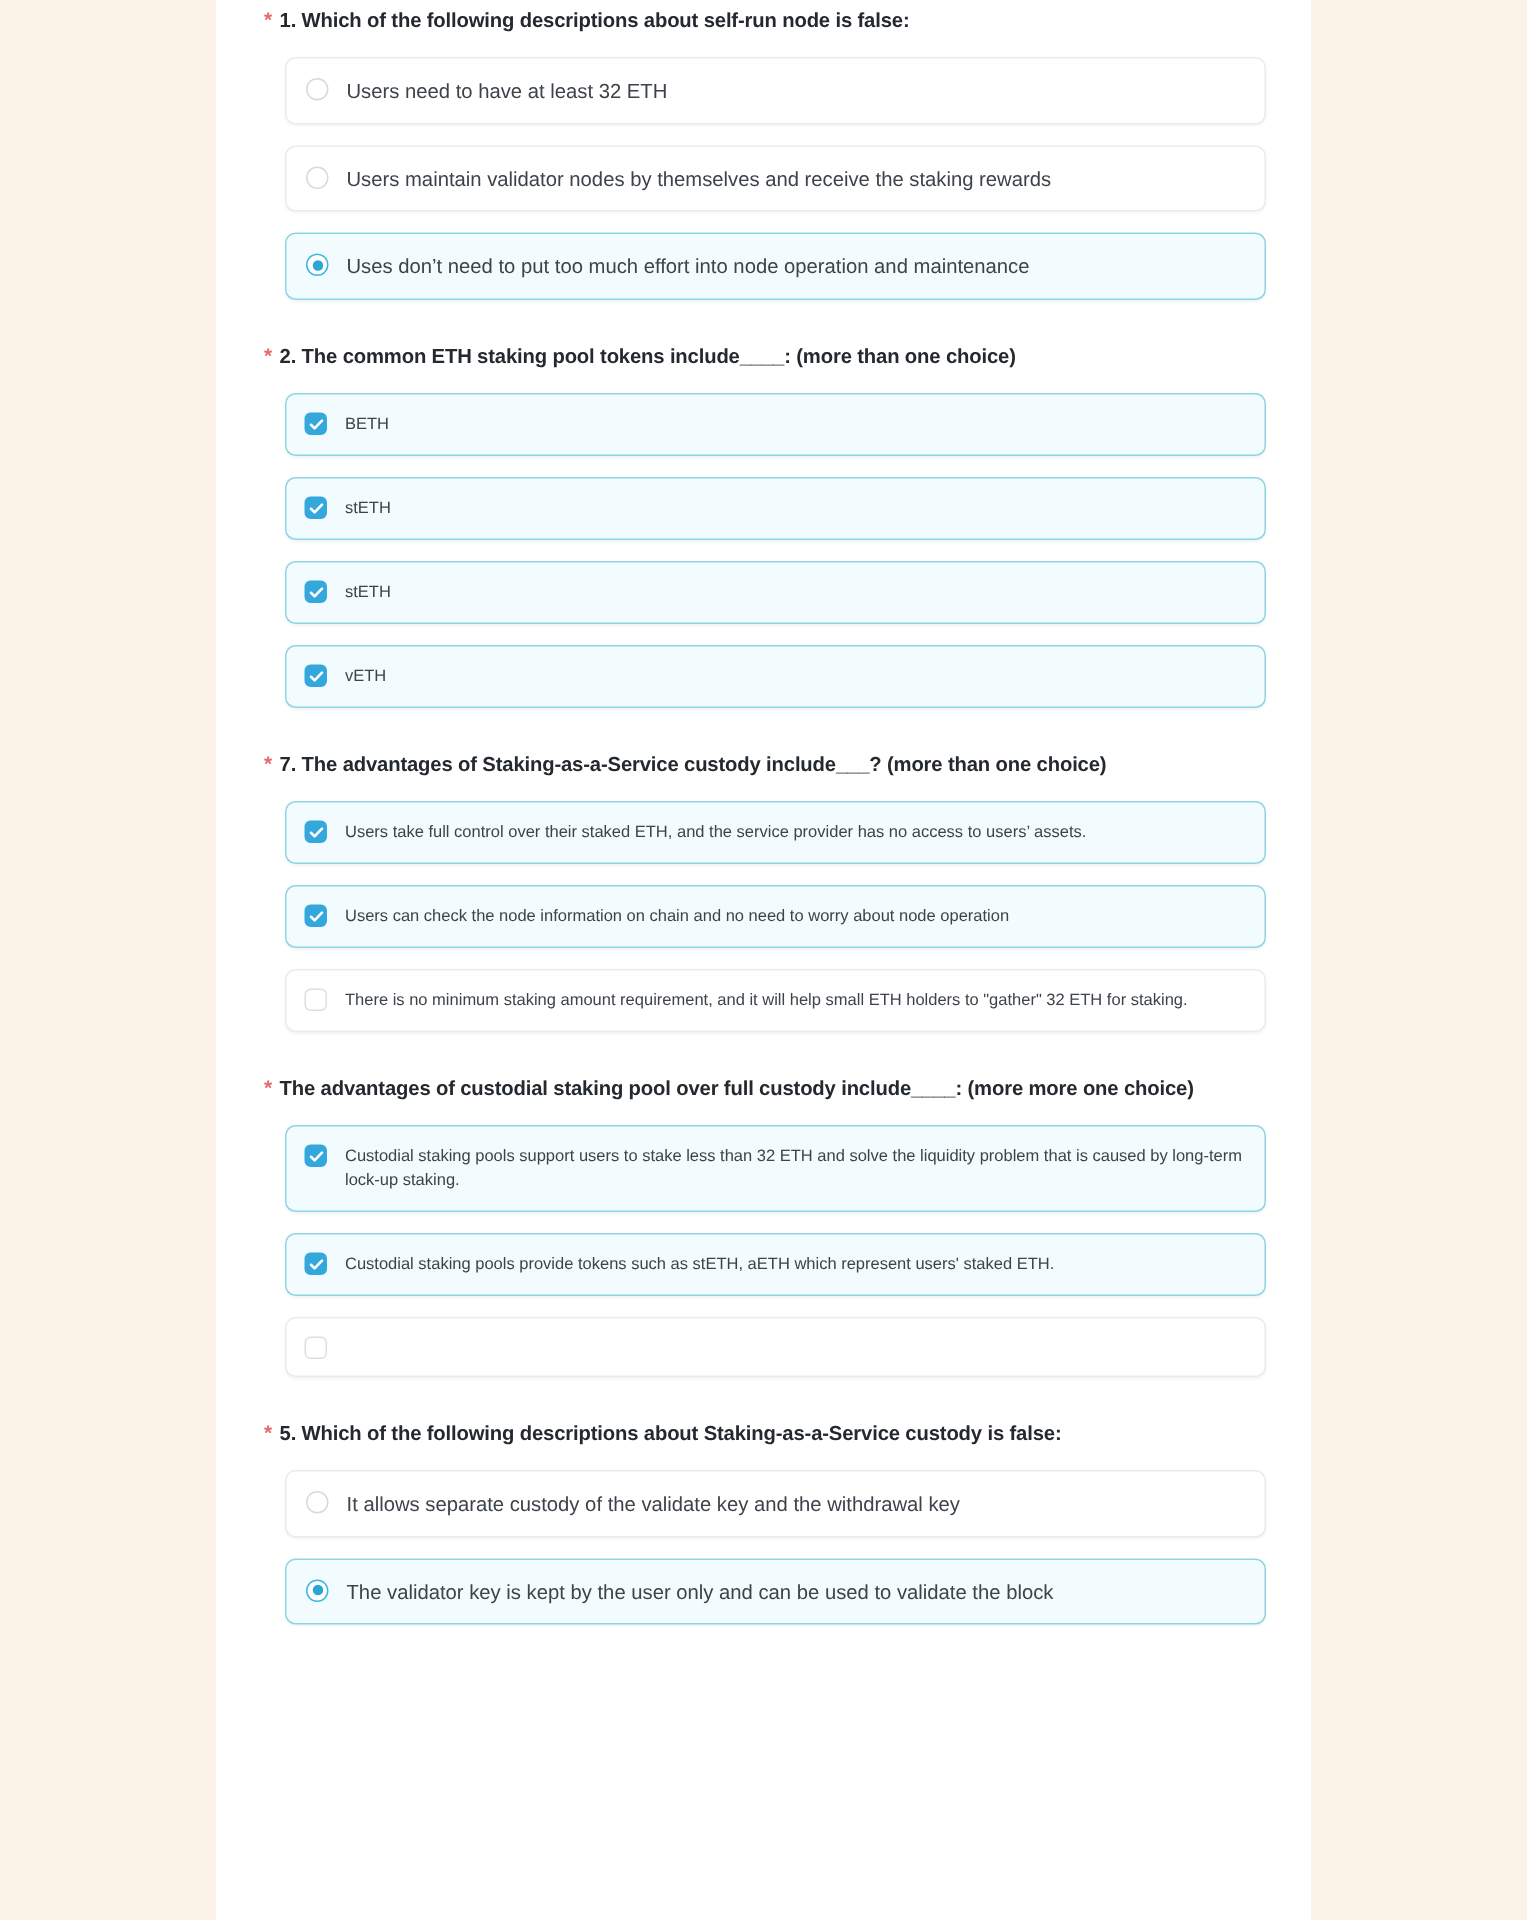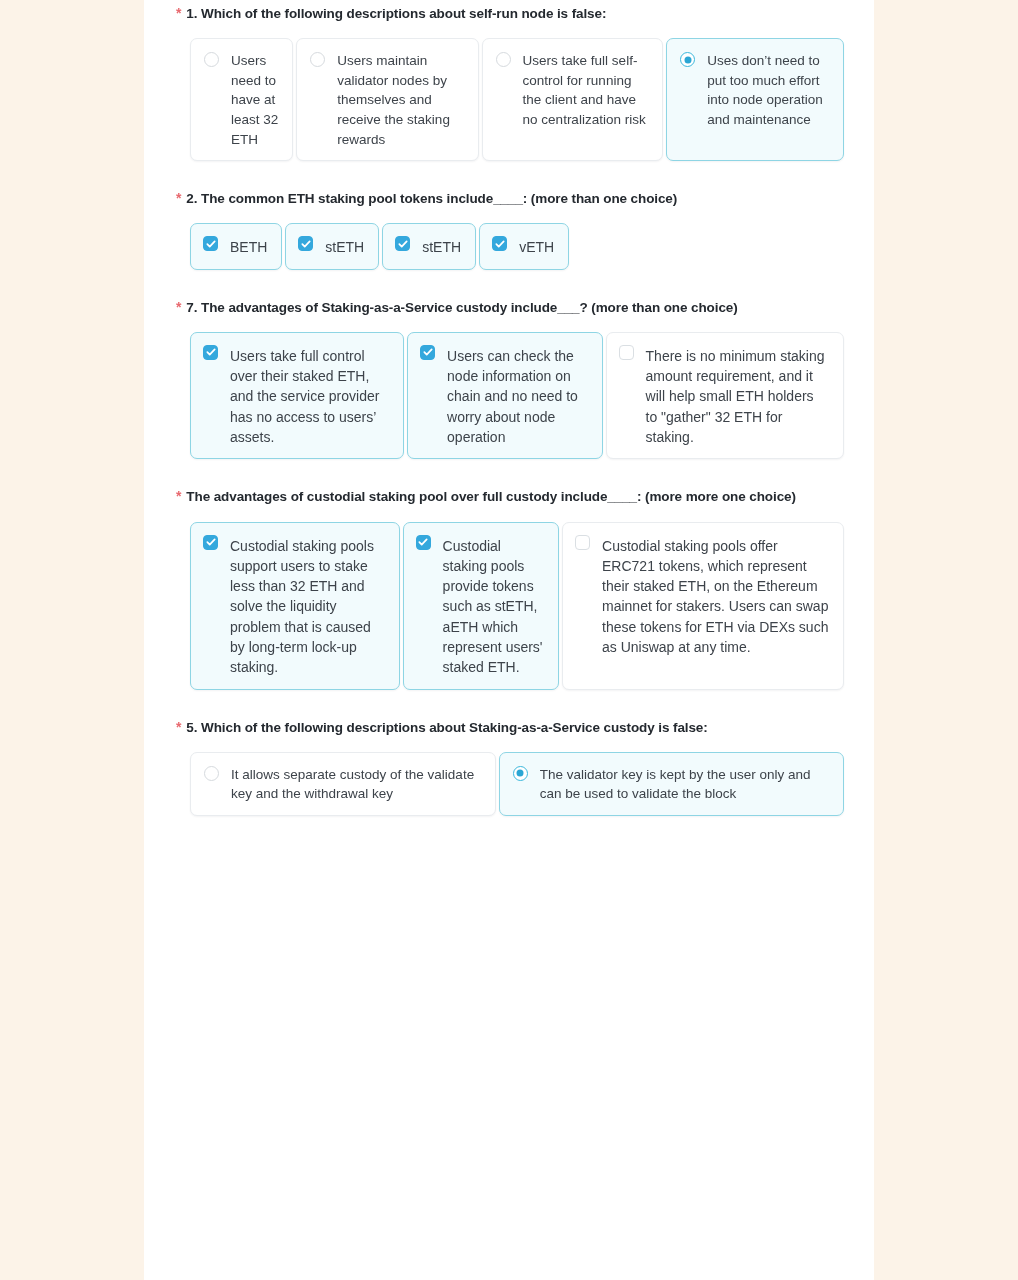--- a/index.html
+++ b/index.html
@@ -59,22 +59,22 @@
     color: #e8696f;
     font-size: 14px;
     line-height: 1.35;
     margin-right: 5px;
     flex: none;
   }
 
   
   .options-list {
     display: flex;
-    flex-direction: row;
-    gap: 3px;
+    flex-direction: column;
+    gap: 14px;
     padding-left: 16px;
   }
 
   .option-card {
     display: flex;
     align-items: flex-start;
     background: #ffffff;
     border: 1px solid #e9ecef;
     border-radius: 7px;
     box-shadow: 0 1px 2px rgba(16, 24, 40, 0.05);
@@ -100,21 +100,21 @@
   .option-text {
     color: #3d434a;
     line-height: 1.45;
     flex: 1;
   }
   .options-list.large .option-text {
     font-size: 13.5px;
     padding-top: 1px;
   }
   .options-list.small .option-text {
-    font-size: 14px;
+    font-size: 11px;
     padding-top: 2px;
   }
 
   
   .radio-control {
     flex: none;
     width: 15px;
     height: 15px;
     border-radius: 50%;
     border: 1.4px solid #d6dade;
@@ -178,24 +178,20 @@
           </div>
           <div class="options-list large">
             <div class="option-card">
               <span class="radio-control"></span>
               <span class="option-text">Users need to have at least 32 ETH</span>
             </div>
             <div class="option-card">
               <span class="radio-control"></span>
               <span class="option-text">Users maintain validator nodes by themselves and receive the staking rewards</span>
             </div>
-            <div class="option-card">
-              <span class="radio-control"></span>
-              <span class="option-text">Users take full self-control for running the client and have no centralization risk</span>
-            </div>
             <div class="option-card selected">
               <span class="radio-control"></span>
               <span class="option-text">Uses don’t need to put too much effort into node operation and maintenance</span>
             </div>
           </div>
         </div>
         <div class="question-block">
           <div class="question-heading">
             <span class="required-star">*</span>
             <span>2. The common ETH staking pool tokens include____: (more than one choice)</span>
@@ -280,21 +276,20 @@
             <div class="option-card selected">
               <span class="checkbox-control">
                 <svg viewBox="0 0 12 12" aria-hidden="true">
                   <path d="M2 6.2 L4.6 8.8 L10 3.2" fill="none" stroke="#ffffff" stroke-width="1.9" stroke-linecap="round" stroke-linejoin="round"></path>
                 </svg>
               </span>
               <span class="option-text">Custodial staking pools provide tokens such as stETH, aETH which represent users' staked ETH.</span>
             </div>
             <div class="option-card">
               <span class="checkbox-control"></span>
-              <span class="option-text">Custodial staking pools offer ERC721 tokens, which represent their staked ETH, on the Ethereum mainnet for stakers. Users can swap these tokens for ETH via DEXs such as Uniswap at any time.</span>
             </div>
           </div>
         </div>
         <div class="question-block">
           <div class="question-heading">
             <span class="required-star">*</span>
             <span>5. Which of the following descriptions about  Staking-as-a-Service custody is false:</span>
           </div>
           <div class="options-list large">
             <div class="option-card">

